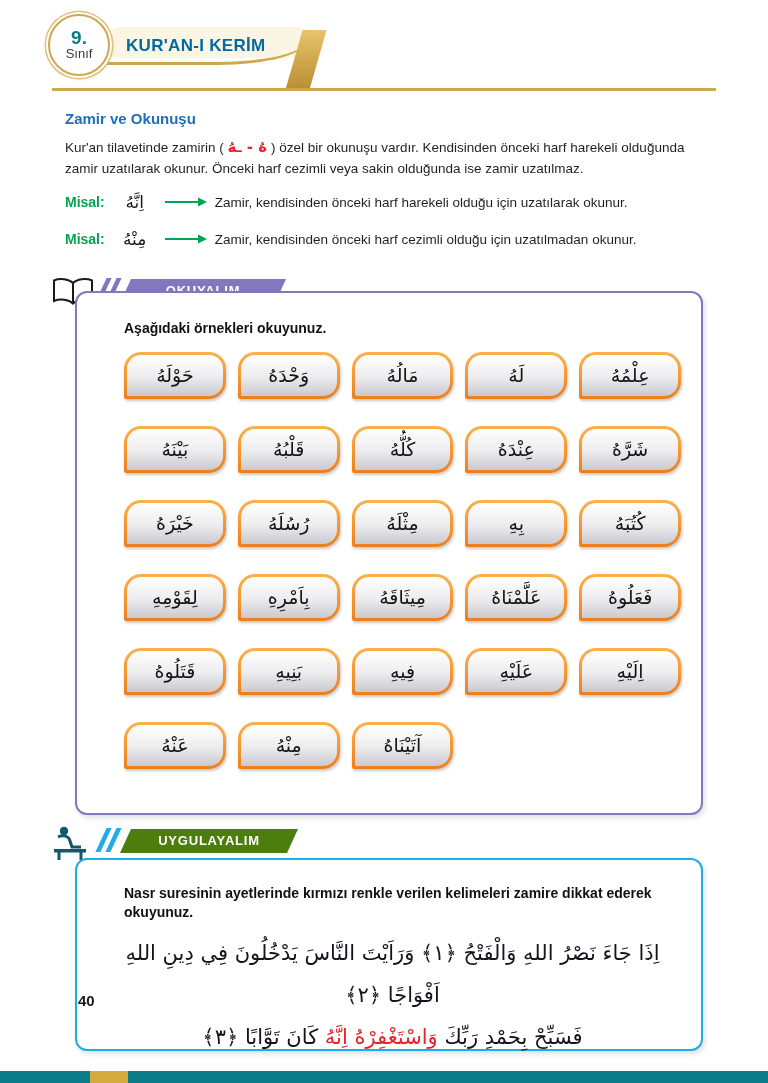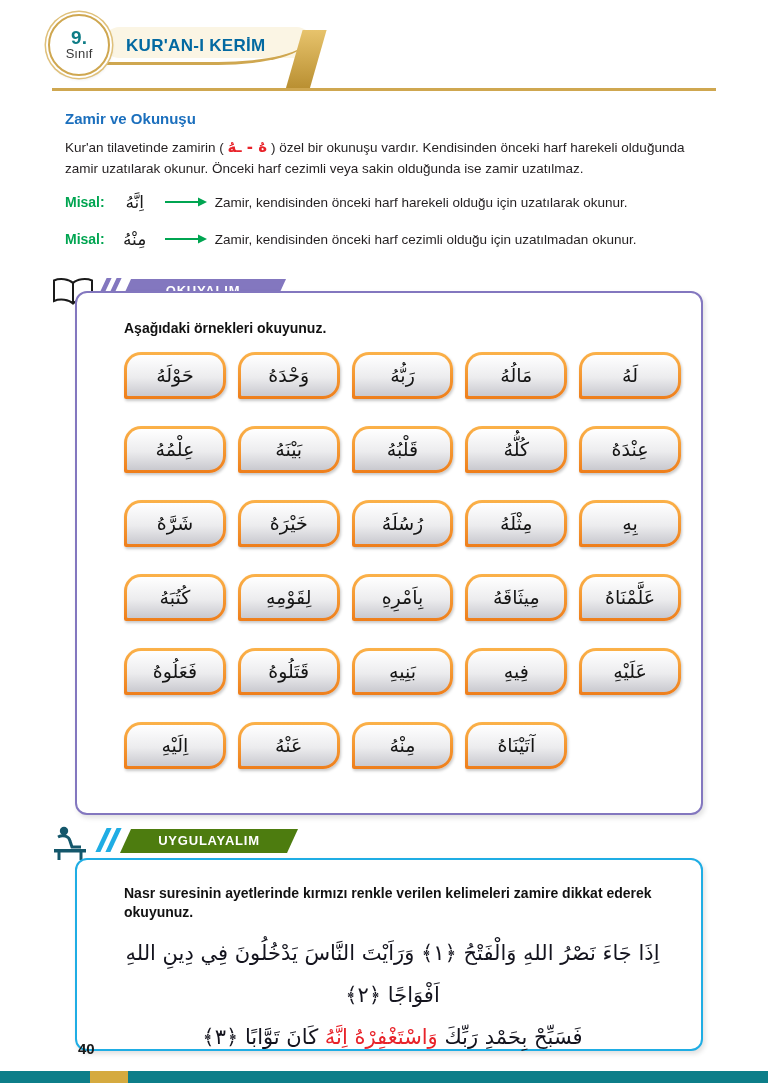--- a/index.html
+++ b/index.html
@@ -61,21 +61,21 @@
             background: linear-gradient(180deg, #ffffff 0%, #ececee 55%, #c9c9cf 100%);
             display: flex; align-items: center; justify-content: center;
             font-size: 19px; color: #141414; white-space: nowrap; }
 
   
   .verse-wrap { margin-top: 10px; }
   .verse-line { text-align: center; font-size: 21px; line-height: 2.0; color: #14141e; }
   .verse-line .red { color: #e8232a; }
 
   
-  .page-number { position: absolute; left: 78px; top: 1040px; font-size: 15px; font-weight: bold; color: #1a1a1a; }
+  .page-number { position: absolute; left: 78px; top: 992px; font-size: 15px; font-weight: bold; color: #1a1a1a; }
   .footer-bar { position: absolute; left: 0; top: 1071px; width: 768px; height: 12px; background: #0d7e89; }
   .footer-gold { position: absolute; left: 90px; top: 1071px; width: 38px; height: 12px; background: #d5aa3f; }
 </style>
 </head>
 <body>
 
 <div class="page">
 
   <div class="ribbon"></div>
   <div class="swoosh"></div>
@@ -123,23 +123,20 @@
   <div class="box okuyalim">
     <p class="instruction">Aşağıdaki örnekleri okuyunuz.</p>
     <div class="word-grid">
         <div class="bubble">
           <div class="bubble-inner arabic" dir="rtl">حَوْلَهُ</div>
         </div>
         <div class="bubble">
           <div class="bubble-inner arabic" dir="rtl">وَحْدَهُ</div>
         </div>
         <div class="bubble">
-          <div class="bubble-inner arabic" dir="rtl">رَبُّهُ</div>
-        </div>
-        <div class="bubble">
           <div class="bubble-inner arabic" dir="rtl">مَالُهُ</div>
         </div>
         <div class="bubble">
           <div class="bubble-inner arabic" dir="rtl">لَهُ</div>
         </div>
         <div class="bubble">
           <div class="bubble-inner arabic" dir="rtl">عِلْمُهُ</div>
         </div>
         <div class="bubble">
           <div class="bubble-inner arabic" dir="rtl">بَيْنَهُ</div>

